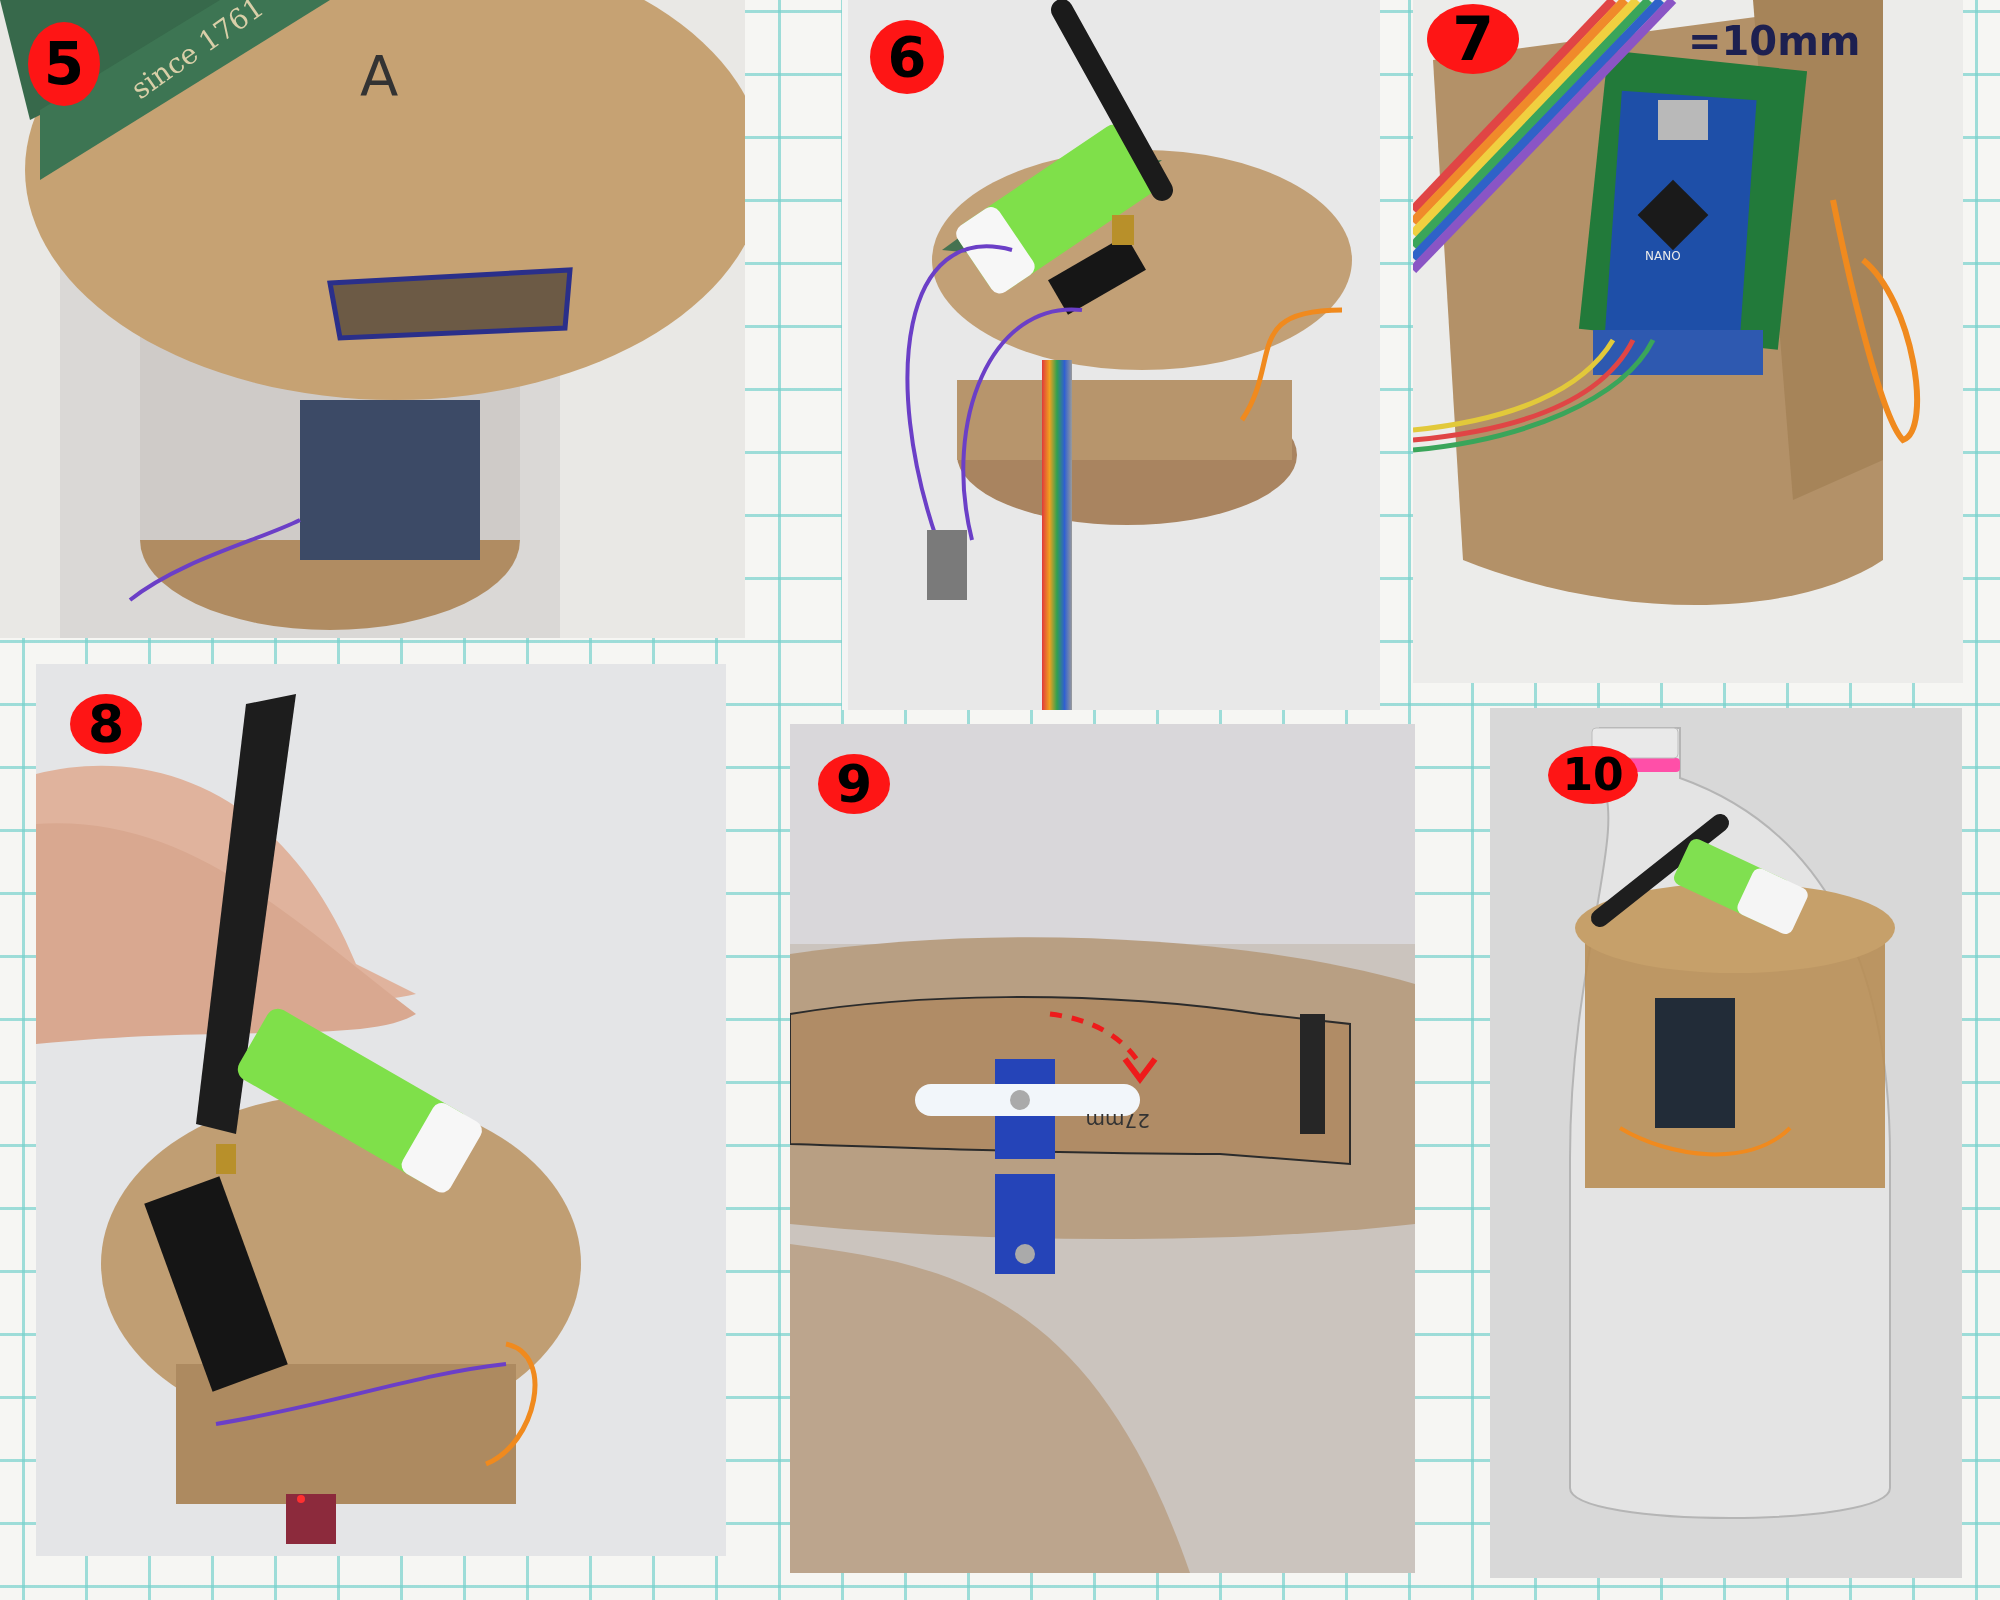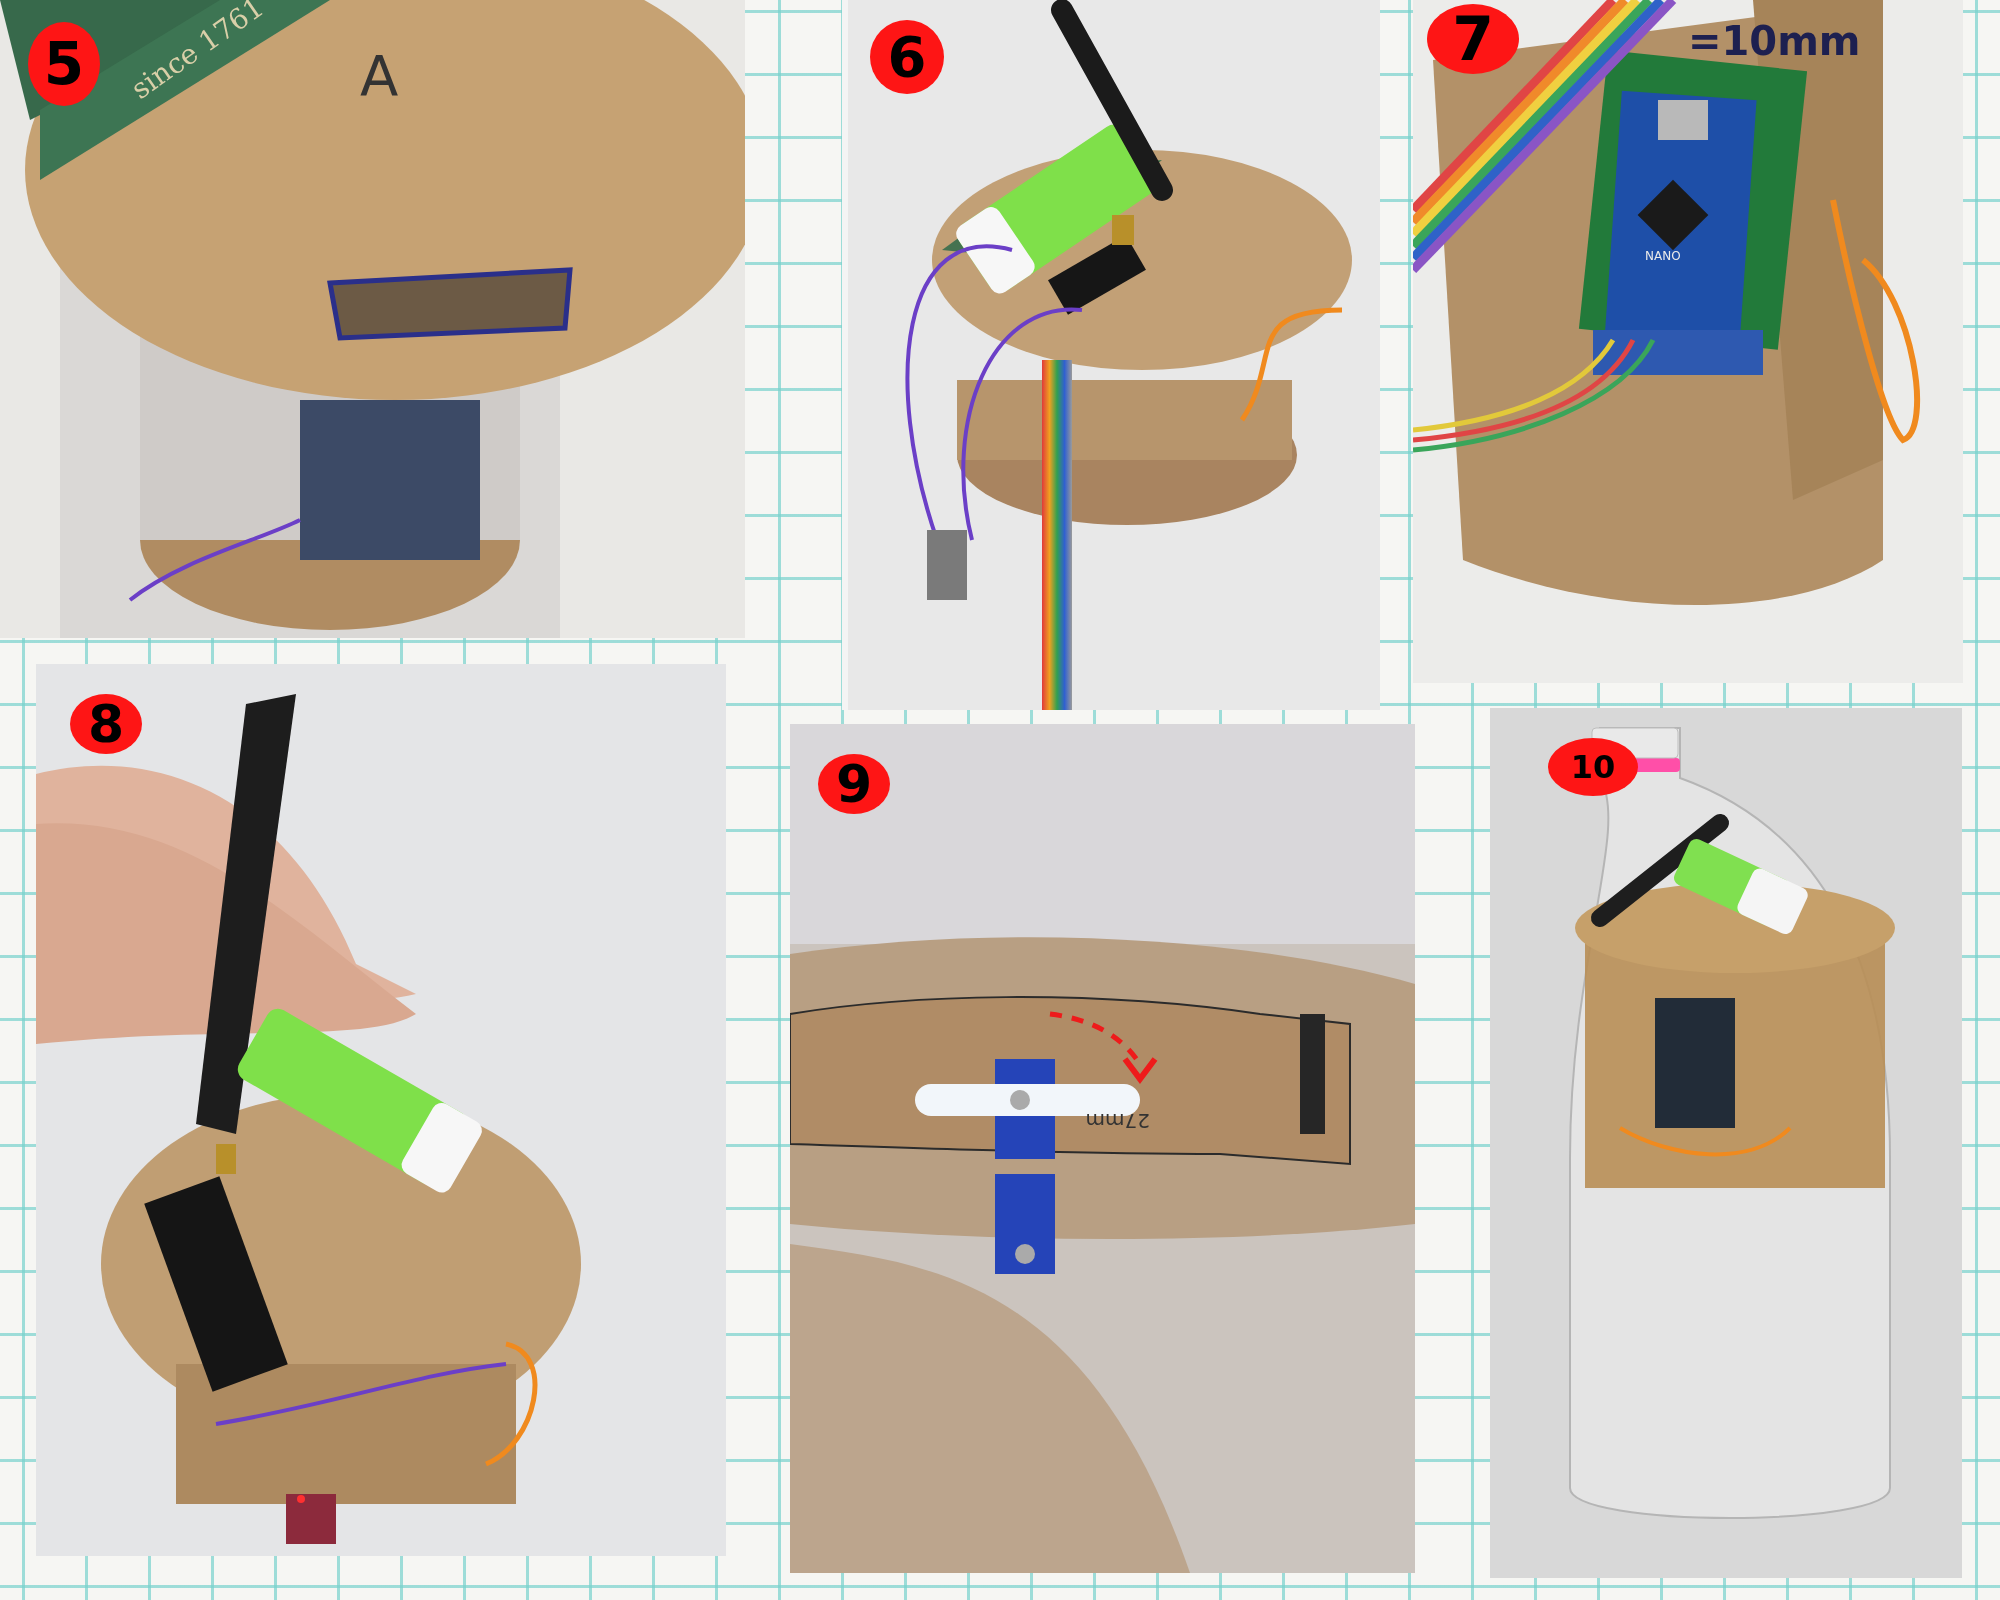--- a/index.html
+++ b/index.html
@@ -174,16 +174,16 @@
     <rect x="95" y="220" width="300" height="260" fill="#b88e55" opacity="0.9"></rect>
     <ellipse cx="245" cy="220" rx="160" ry="45" fill="#c6a06a"></ellipse>
     <path d="M110,210 L230,115" stroke="#1e1e1e" stroke-width="18" stroke-linecap="round"></path>
     <g transform="rotate(25 240 190)">
       <rect x="180" y="150" width="110" height="50" rx="8" fill="#80e050"></rect>
       <rect x="250" y="150" width="60" height="50" rx="8" fill="#f5f5f5"></rect>
     </g>
     <rect x="165" y="290" width="80" height="130" fill="#222c38"></rect>
     <path d="M130,420 C180,450 260,460 300,420" stroke="#f08a1e" stroke-width="4" fill="none"></path>
   </svg>
-  <div class="badge" style="left:58px;top:30px;width:90px;height:58px;font-size:32px;">
+  <div class="badge" style="left:58px;top:38px;width:90px;height:58px;font-size:44px;">
       <span>10</span>
     </div>
 </div>
 
 </body></html>

